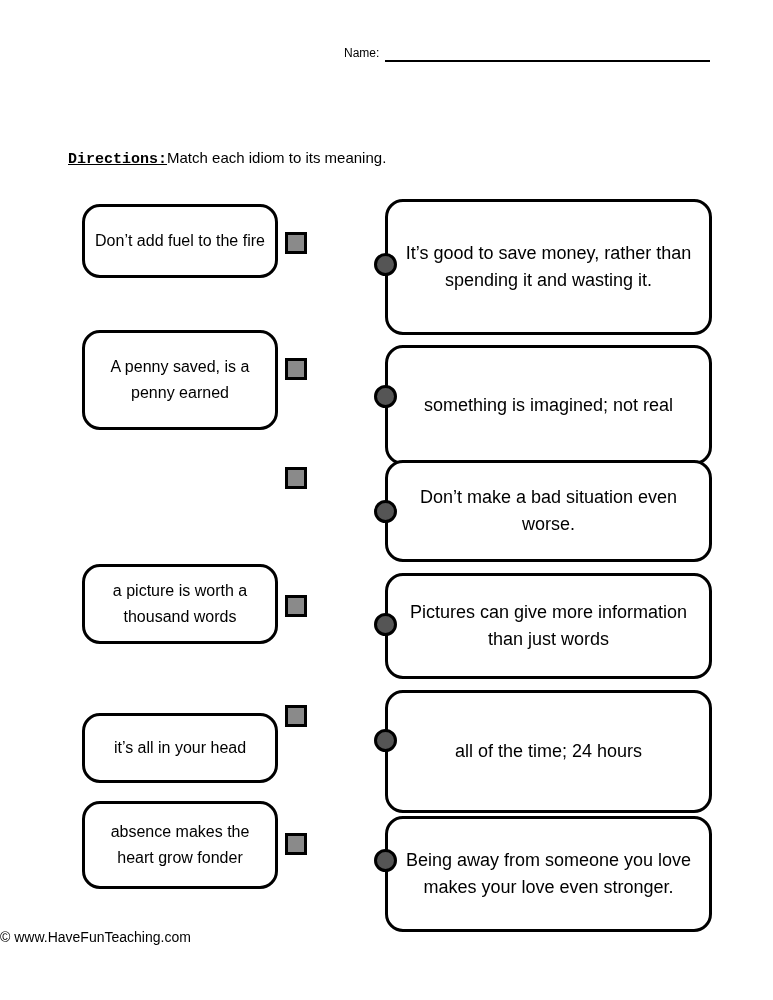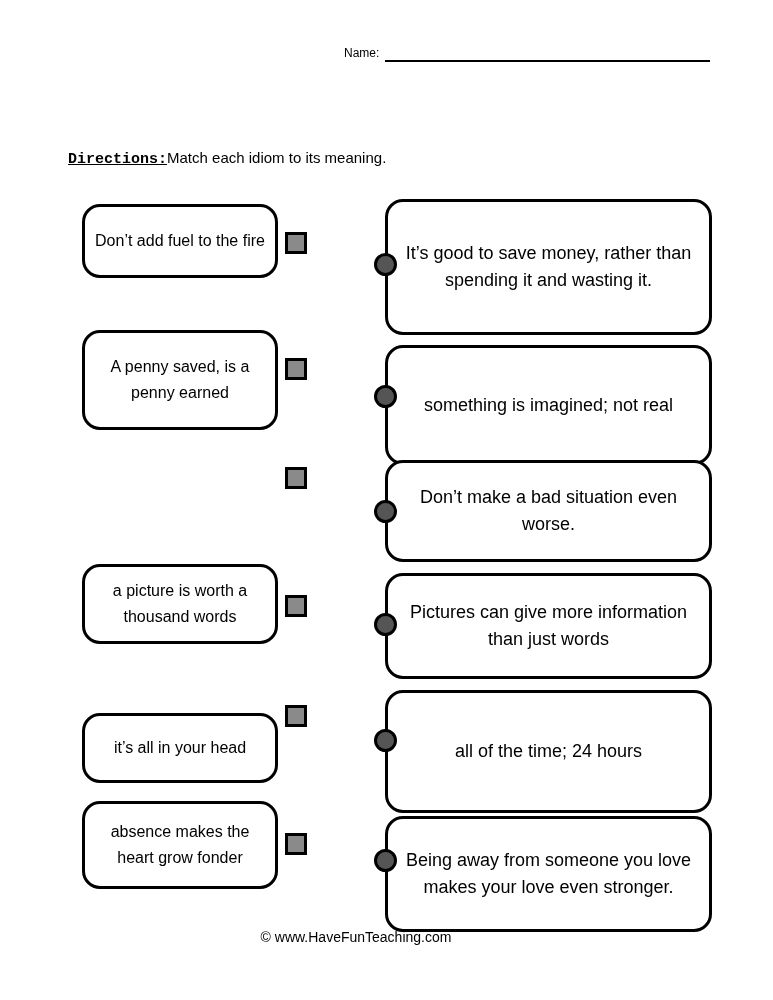--- a/index.html
+++ b/index.html
@@ -143,21 +143,21 @@
     box-sizing: border-box;
     z-index: 3;
   }
 
   
   .footer {
     position: absolute;
     left: 0;
     top: 928px;
     width: 712px;
-    text-align: center;
+    text-align: left;
     font-size: 14px;
     line-height: 18px;
   }
 </style>
 </head>
 <body>
 
 <div class="page">
 
   <div class="name-row">

